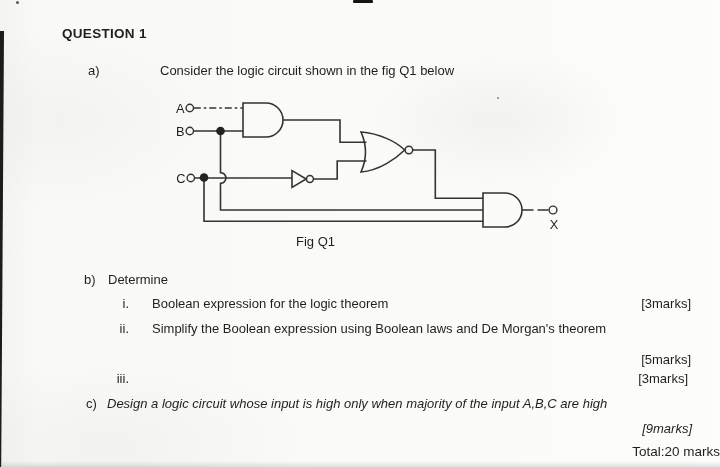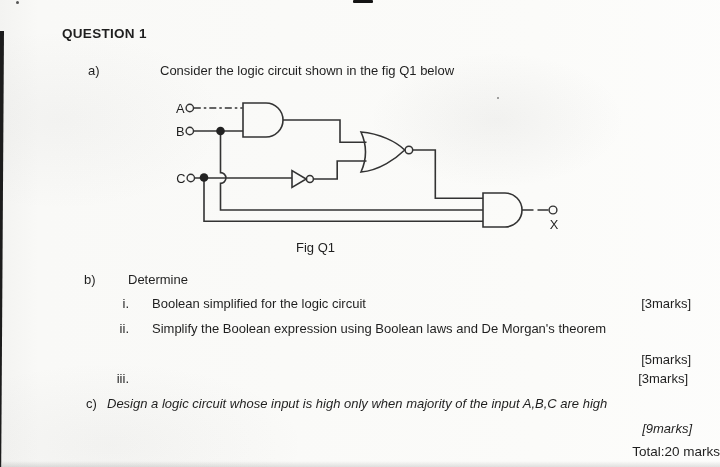--- a/index.html
+++ b/index.html
@@ -83,27 +83,27 @@
 
     <circle cx="220.5" cy="131" r="4.3" fill="#222"></circle>
     <circle cx="204" cy="177.5" r="4.3" fill="#222"></circle>
 
     <text x="184.5" y="112.8" text-anchor="end">A</text>
     <text x="184.5" y="136" text-anchor="end">B</text>
     <text x="185.5" y="182.8" text-anchor="end">C</text>
     <text x="554" y="228.6" text-anchor="middle">X</text>
   </svg>
 
-  <div class="abs txt" style="left:296px;top:240px;">Fig Q1</div>
+  <div class="abs txt" style="left:296px;top:234px;">Fig Q1</div>
 
   <div class="abs txt" style="left:84px;top:272px;">b)</div>
-  <div class="abs txt" style="left:108px;top:272px;margin-left:20px;">Determine</div>
+  <div class="abs txt" style="left:108px;top:272px;">Determine</div>
 
   <div class="abs txt num" style="left:103px;top:296px;">i.</div>
-  <div class="abs txt" style="left:152px;top:296px;">Boolean simplified for the logic circuit</div>
+  <div class="abs txt" style="left:152px;top:296px;">Boolean expression for the logic theorem</div>
   <div class="abs txt" style="right:77px;top:296px;">[3marks]</div>
 
   <div class="abs txt num" style="left:103px;top:321px;text-align:right;">ii.</div>
   <div class="abs txt" style="left:152px;top:321px;">Simplify the Boolean expression using Boolean laws and De Morgan's theorem</div>
   <div class="abs txt" style="right:77px;top:352px;">[5marks]</div>
 
   <div class="abs txt num" style="left:103px;top:371px;">iii.</div>
   <div class="abs txt" style="right:80px;top:371px;">[3marks]</div>
 
   <div class="abs txt" style="left:86px;top:396px;">c)</div>

